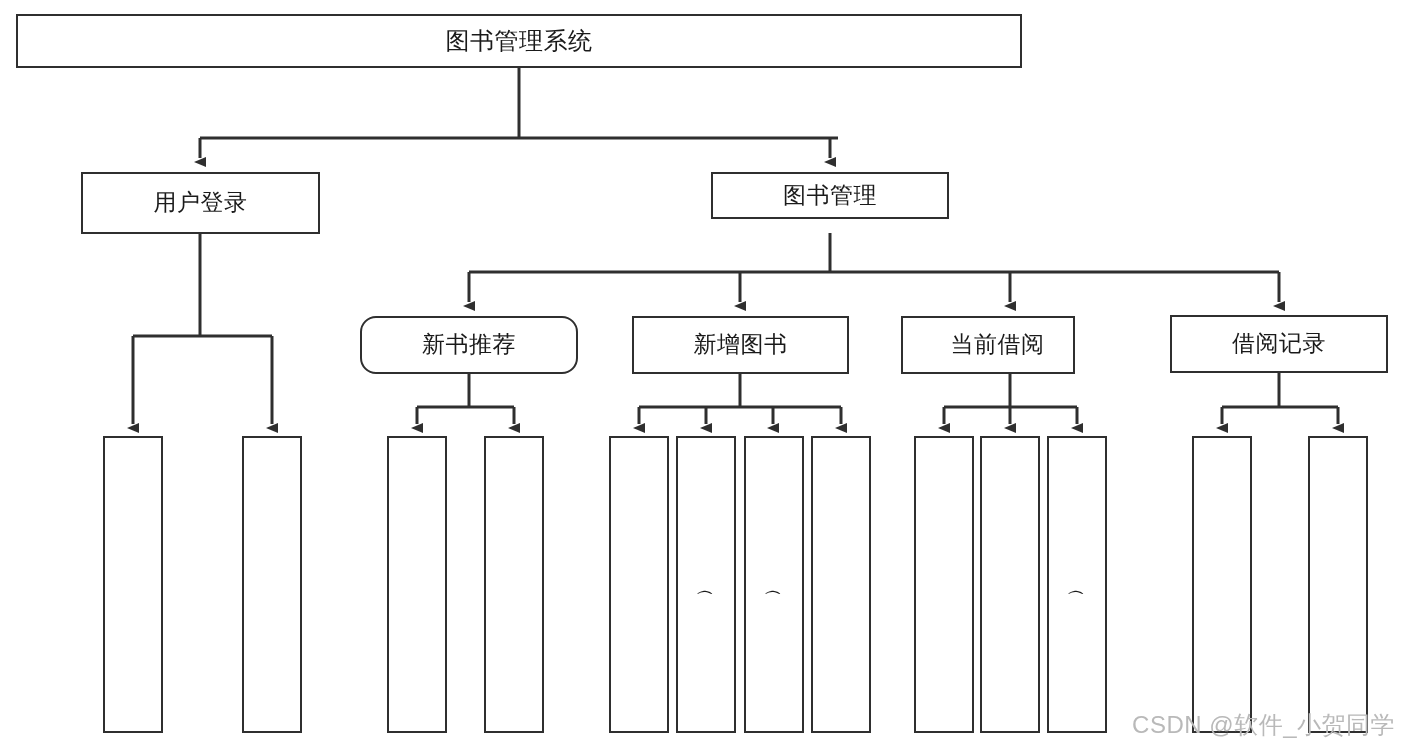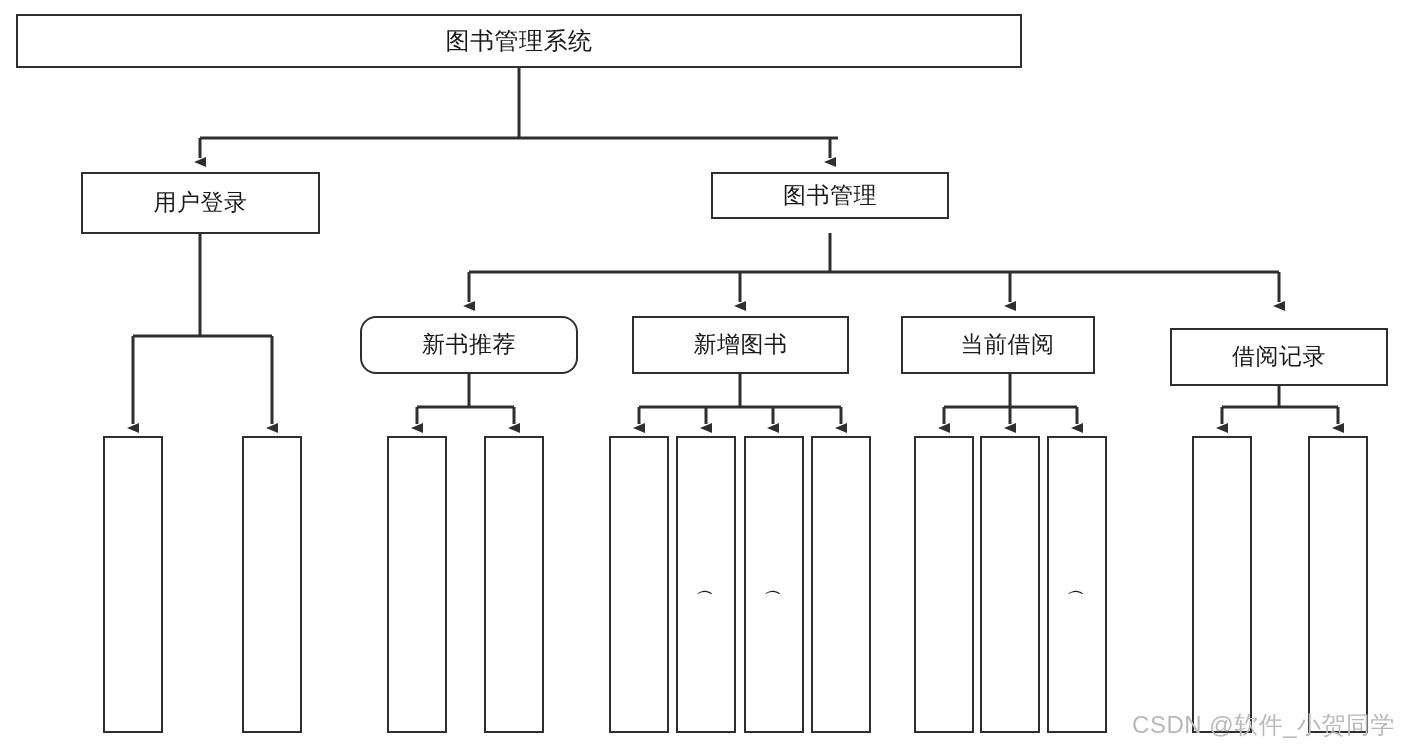--- a/index.html
+++ b/index.html
@@ -140,24 +140,24 @@
   <div class="node horiz" style="left:711px; top:172px; width:238px; height:47px;">
     <span class="label">图书管理</span>
   </div>
 
   <div class="node horiz" style="left:360px; top:316px; width:218px; height:58px;border-radius:16px;">
     <span class="label">新书推荐</span>
   </div>
   <div class="node horiz" style="left:632px; top:316px; width:217px; height:58px;">
     <span class="label">新增图书</span>
   </div>
-  <div class="node horiz" style="left:901px; top:316px; width:194px; height:58px;padding-left:19px;">
+  <div class="node horiz" style="left:901px; top:316px; width:174px; height:58px;padding-left:19px;">
     <span class="label">当前借阅</span>
   </div>
-  <div class="node horiz" style="left:1170px; top:328px; width:218px; height:58px;">
+  <div class="node horiz" style="left:1170px; top:315px; width:218px; height:58px;">
     <span class="label">借阅记录</span>
   </div>
 
   <div class="node vert" style="left:103px; top:436px; width:60px; height:297px;">
     <span class="label">用户登录</span>
   </div>
   <div class="node vert" style="left:242px; top:436px; width:60px; height:297px;">
     <span class="label">注销登录</span>
   </div>
 

